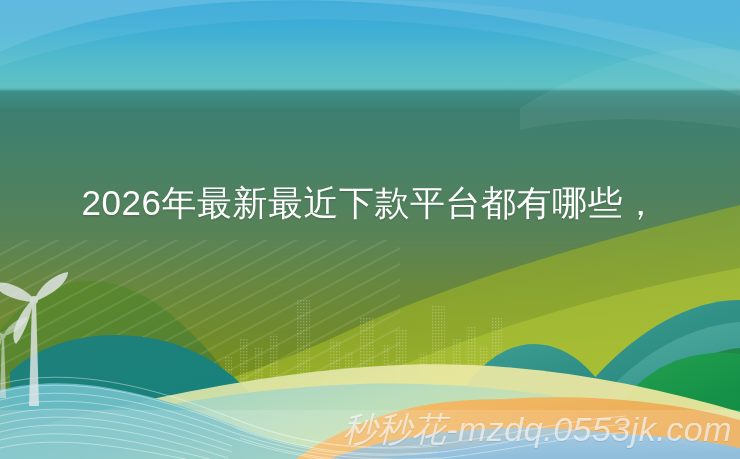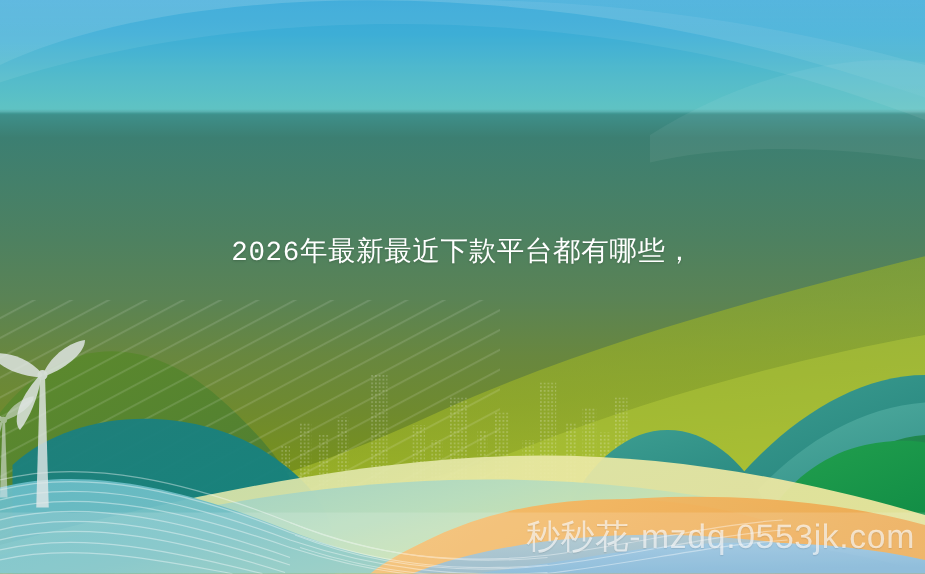--- a/index.html
+++ b/index.html
@@ -64,40 +64,40 @@
     position: absolute;
     left: 0;
     top: 182px;
     width: 740px;
     text-align: center;
     z-index: 40;
   }
   .title-line {
     display: block;
     color: #ffffff;
-    font-size: 22px;
+    font-size: 35px;
     line-height: 42px;
     letter-spacing: 0.5px;
     white-space: nowrap;
     text-shadow: 0 1px 2px rgba(0,0,0,0.18);
-    font-family: Liberation Mono, monospace;
   }
 
   
   #watermark {
     position: absolute;
     right: 8px;
     top: 412px;
     color: rgba(255,255,255,0.66);
-    font-size: 27px;
+    font-size: 34px;
     line-height: 34px;
     letter-spacing: 0.5px;
     white-space: nowrap;
     z-index: 45;
     text-shadow: 0 1px 1px rgba(0,0,0,0.10);
+    font-style: italic;
   }
 </style>
 </head>
 <body>
 
 <div id="canvas">
 
   <div class="layer">
     <svg viewBox="0 0 740 459" xmlns="http://www.w3.org/2000/svg">
       <defs>

